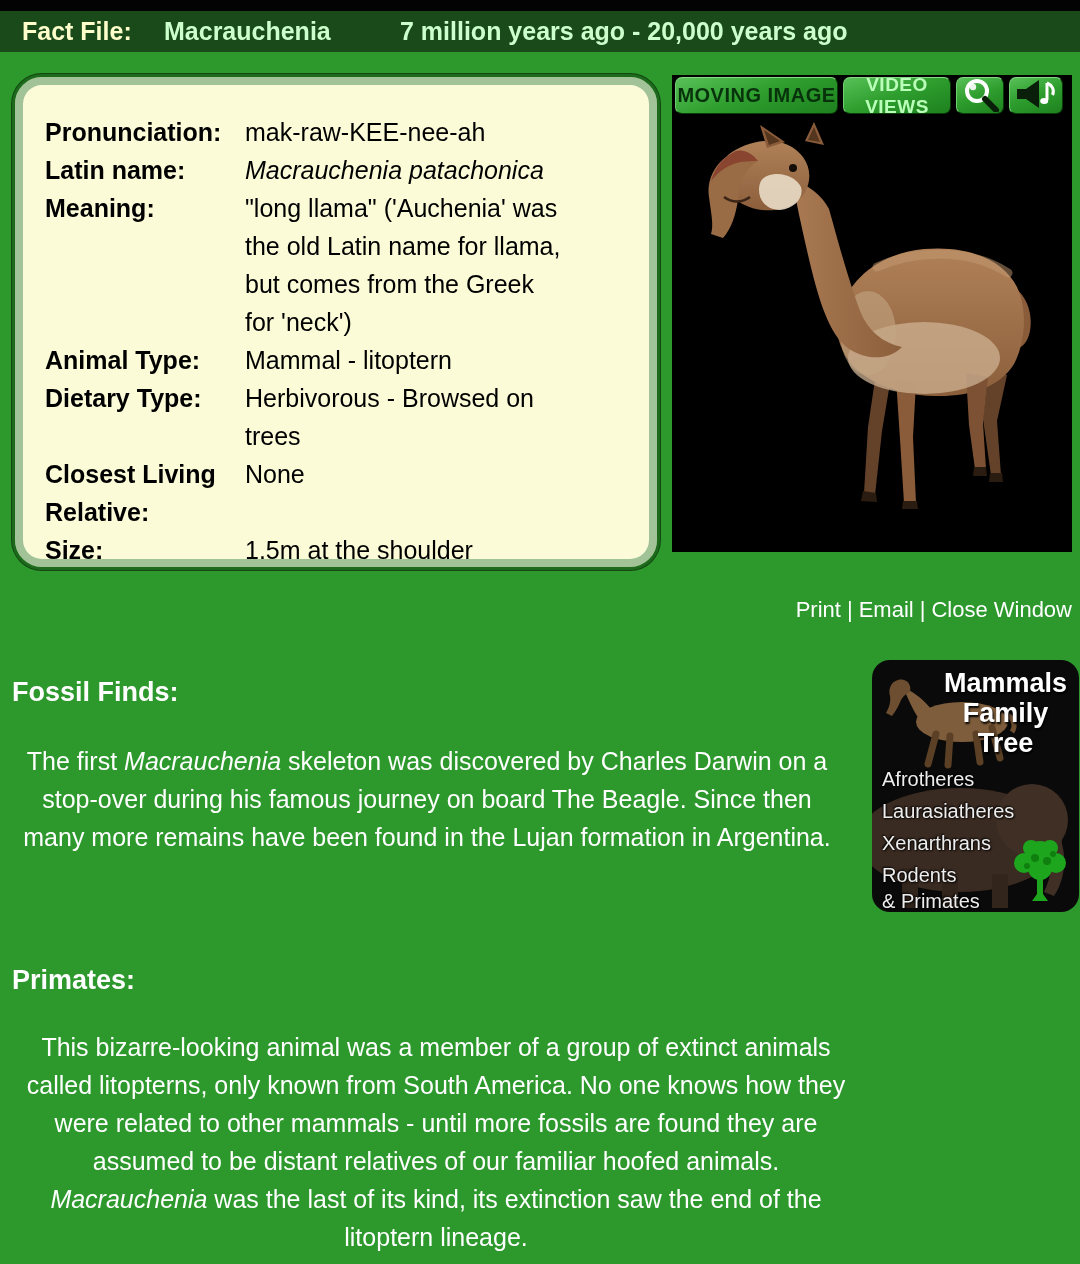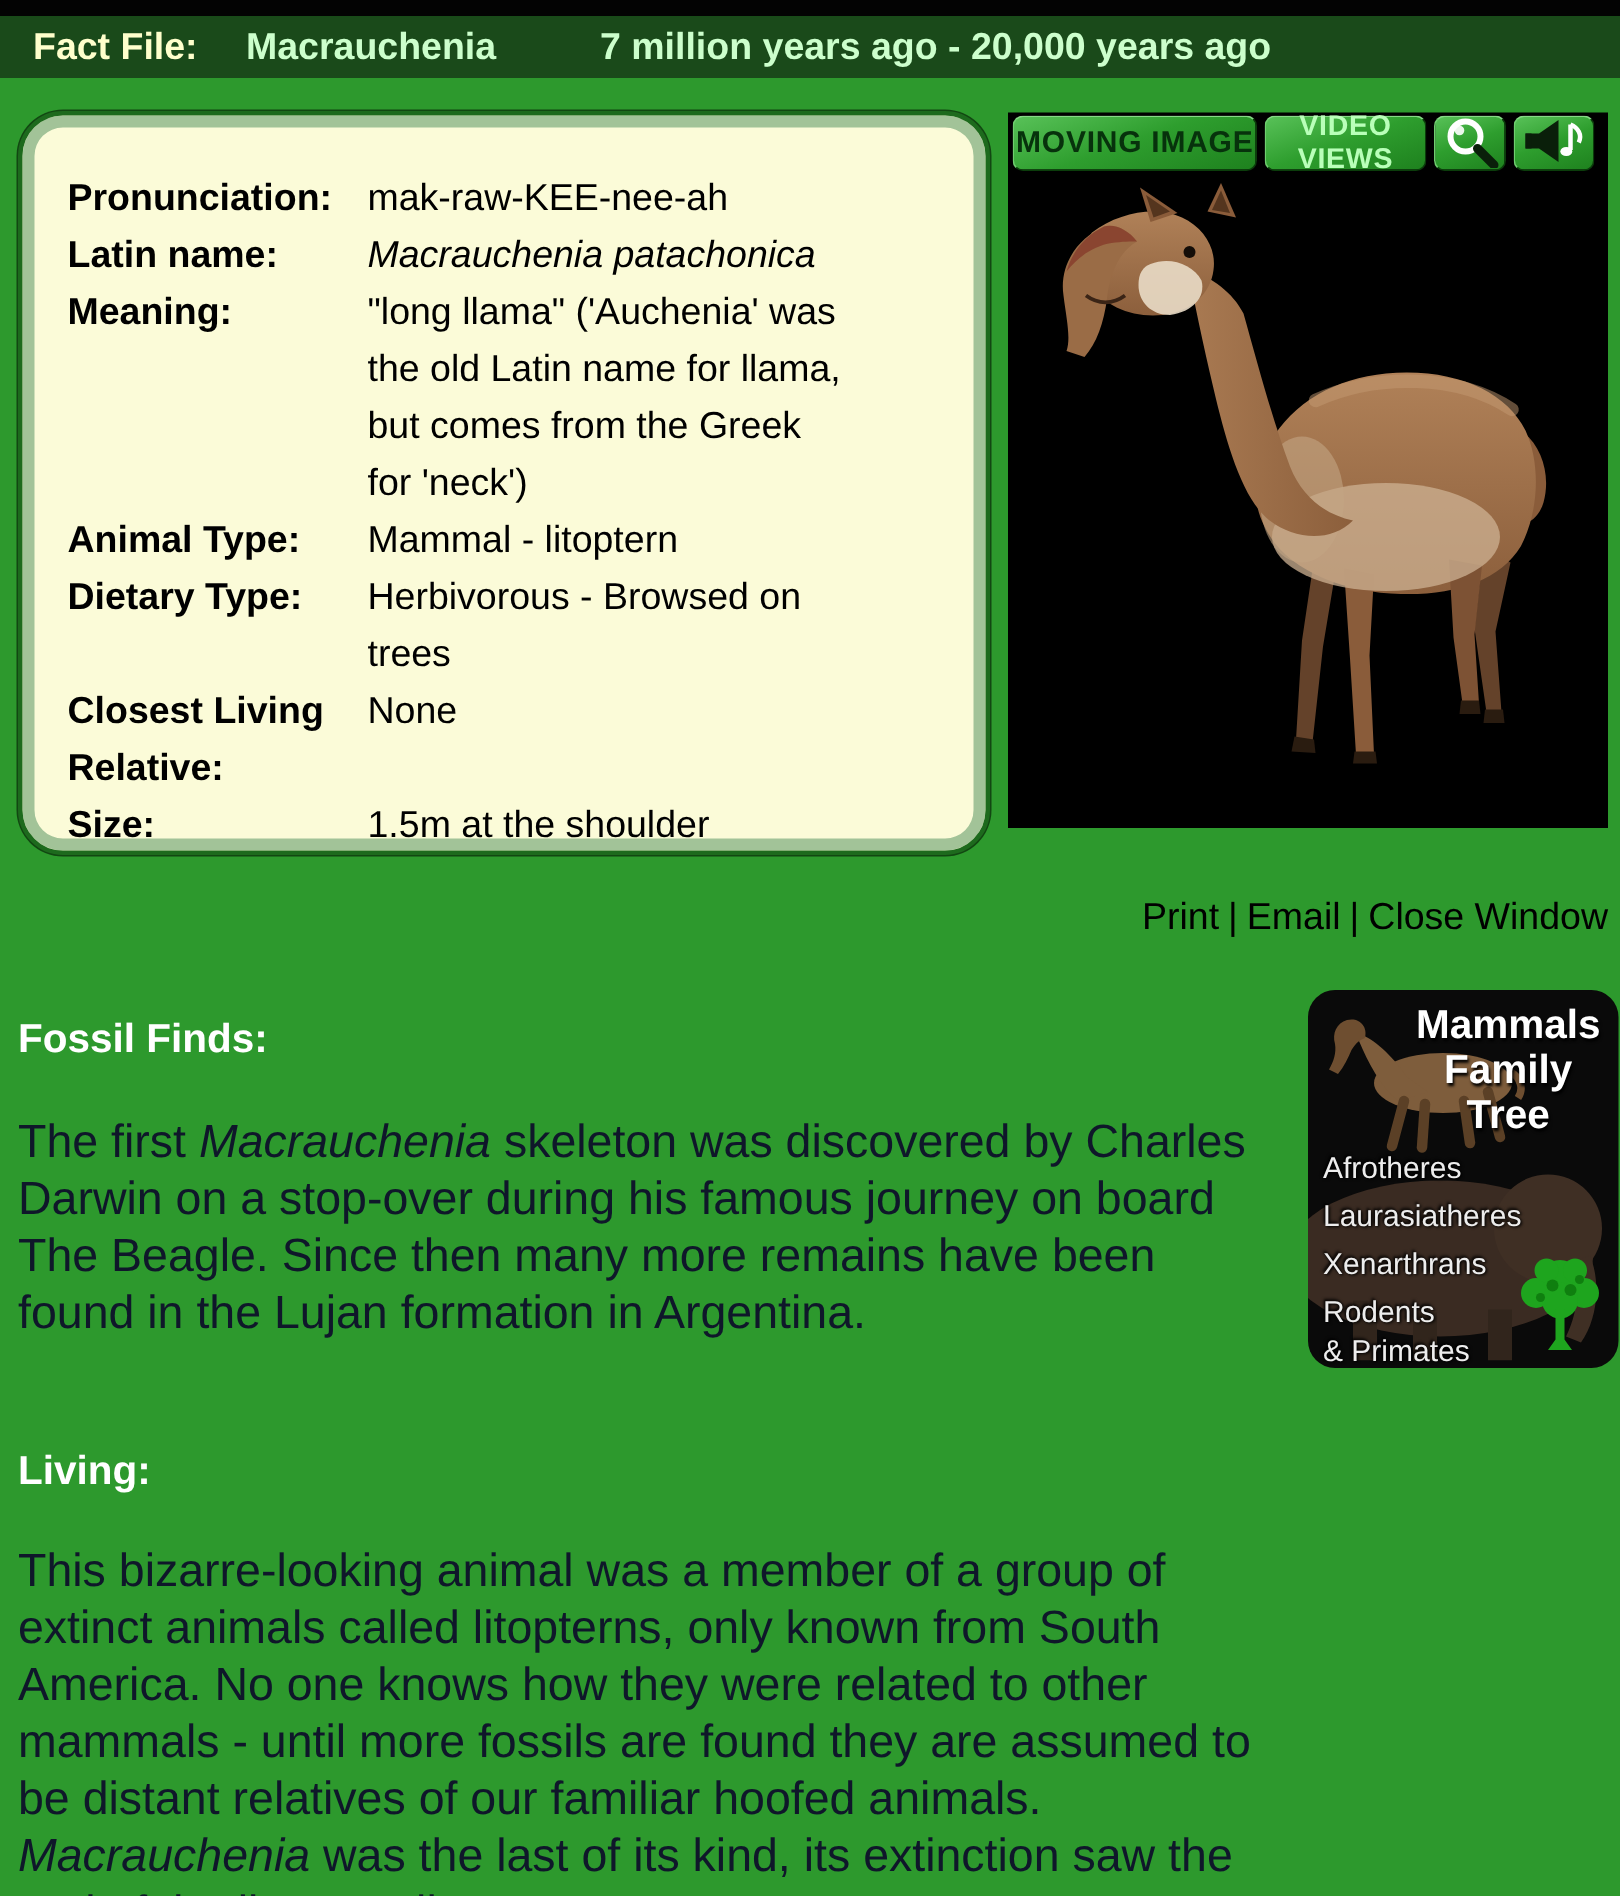--- a/index.html
+++ b/index.html
@@ -45,28 +45,28 @@
   .btn-audio  { flex:0 0 54px; }
   .media-image { position:absolute; left:0; top:46px; width:400px; height:389px; background:#000; }
   .views-bar { position:absolute; left:0; top:433px; width:400px; height:44px; display:flex; align-items:center; background:#000; }
   .views-label { color:#FFF; font-weight:bold; font-size:19px; margin-left:14px; letter-spacing:1px; }
   .view-btn  { width:39px; margin-left:4px; font-size:21px; font-weight:bold; color:#083A08; height:36px; }
   .view-btn.first { margin-left:35px; }
   .view-btn.selected { color:#F2FFE2; }
   .scale-btn { width:110px; margin-left:5px; font-size:21px; font-weight:bold; color:#083A08; letter-spacing:1px; height:36px; }
 
   
-  .window-links { position:absolute; left:672px; top:597px; width:400px; text-align:right; font-size:25px; color:#000000; white-space:nowrap; }
+  .window-links { position:absolute; left:672px; top:597px; width:400px; text-align:right; font-size:22px; color:#ffffff; white-space:nowrap; }
   .window-links .sep { padding:0 6px; }
 
   
   .section-heading { position:absolute; left:12px; color:#FFF; font-weight:bold; font-size:27px; }
   .heading-fossil  { top:677px; }
   .heading-details { top:965px; }
-  .body-para { position:absolute; left:12px; color:#0f172a; font-size:31px; line-height:38px; }
+  .body-para { position:absolute; left:12px; color:#ffffff; font-size:25px; line-height:38px;text-align:center; }
   .para-fossil  { top:742px; width:830px; }
   .para-details { top:1028px; width:848px; }
 
   
   .family-tree { position:absolute; left:872px; top:660px; width:207px; height:252px; background:#0A0A0A; border-radius:18px; overflow:hidden; }
   .ft-bg    { position:absolute; left:0; bottom:0; }
   .ft-thumb { position:absolute; left:2px; top:14px; }
   .ft-title { position:absolute; right:12px; top:8px; text-align:center; color:#FFF; font-weight:bold; font-size:27px; line-height:30px; text-shadow:1px 2px 2px #000; }
   .ft-links { position:absolute; left:10px; top:106px; }
   .ft-link  { display:block; color:#EDEDED; font-size:20px; line-height:26px; margin-bottom:6px; white-space:pre-line; text-shadow:1px 1px 2px #000, -1px -1px 2px #000; }
@@ -233,16 +233,16 @@
         <g fill="#0F7F0F">
           <circle cx="28" cy="22" r="4"></circle>
             <circle cx="40" cy="25" r="4"></circle>
             <circle cx="20" cy="30" r="3"></circle>
             <circle cx="46" cy="18" r="3"></circle>
         </g>
       </svg>
     </div>
   </aside>
 
-  <h2 class="section-heading heading-details">Living:</h2>
+  <h2 class="section-heading heading-details">Primates:</h2>
   <p class="body-para para-details"><span>This bizarre-looking animal was a member of a group of extinct animals called litopterns, only known from South America. No one knows how they were related to other mammals - until more fossils are found they are assumed to be distant relatives of our familiar hoofed animals. </span><span class="italic">Macrauchenia</span><span> was the last of its kind, its extinction saw the end of the litoptern lineage.</span></p>
 
 </div>
 
 </body></html>

